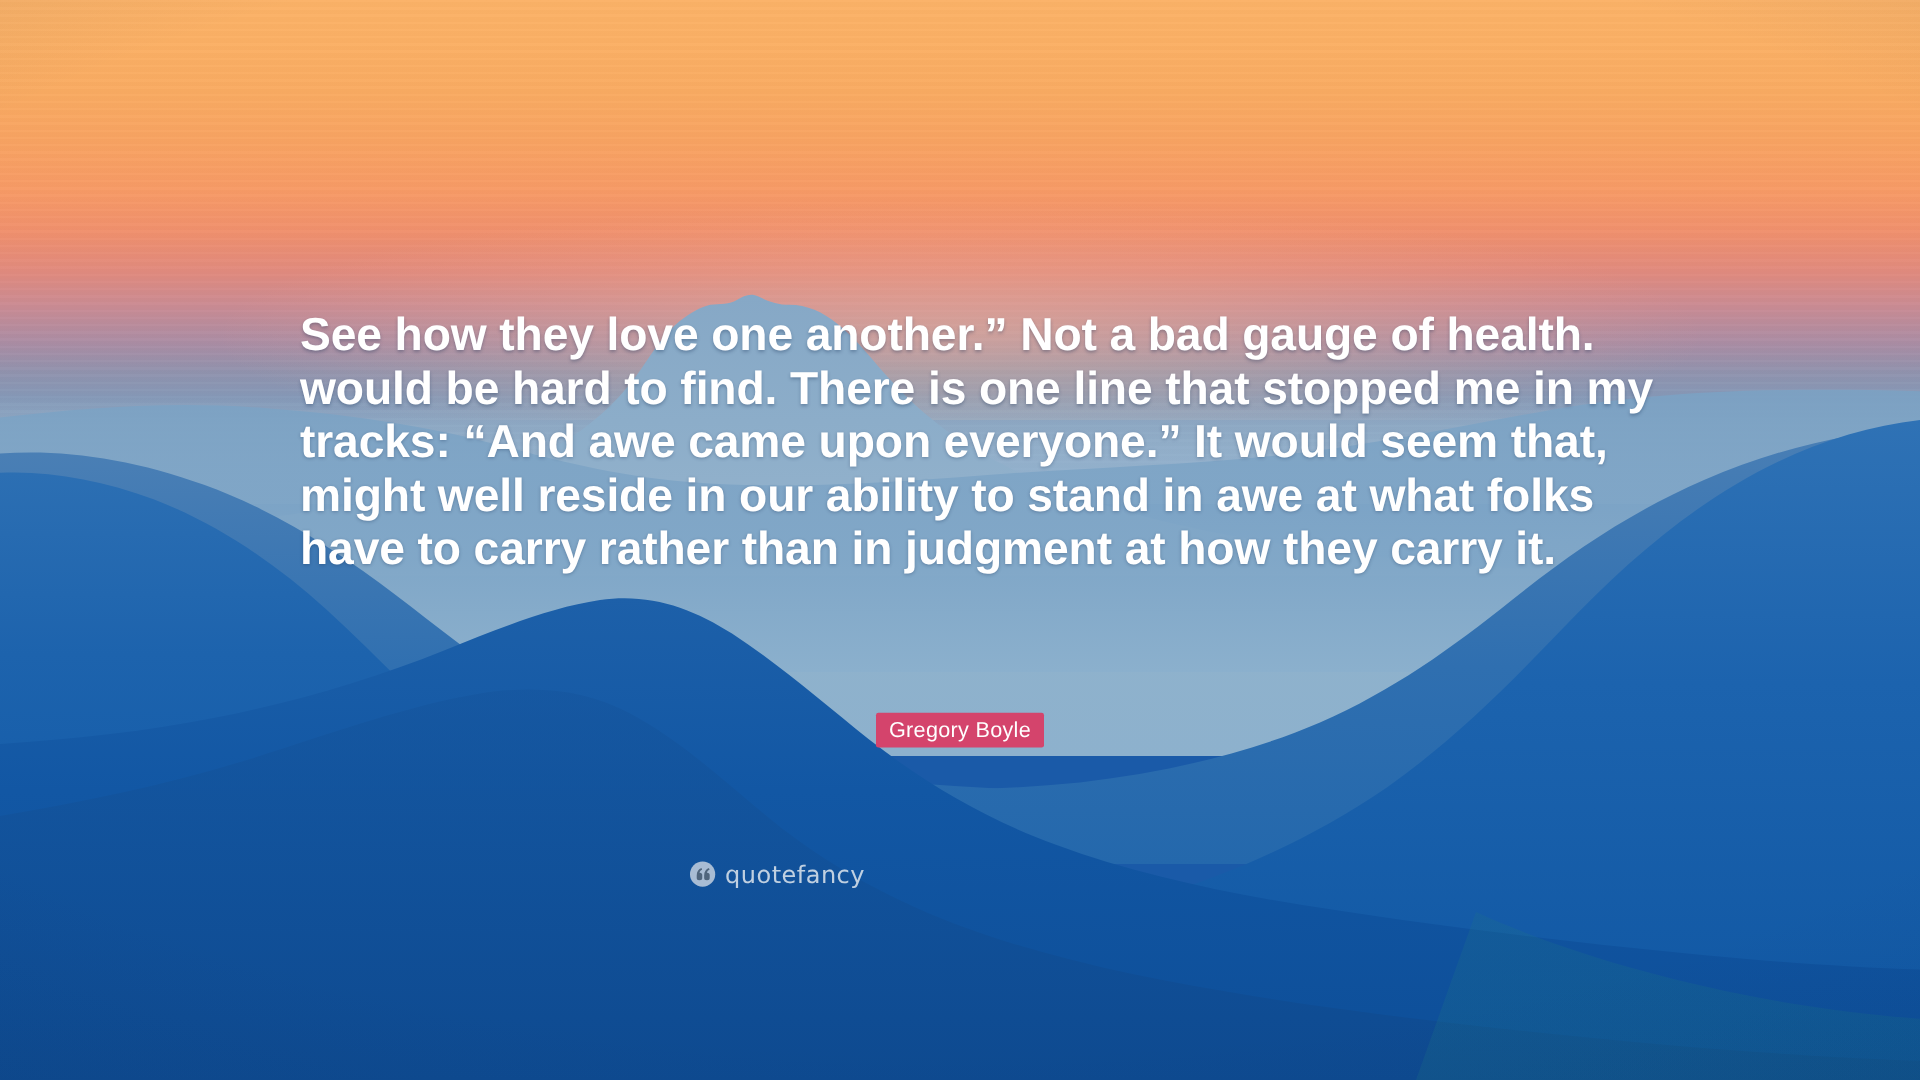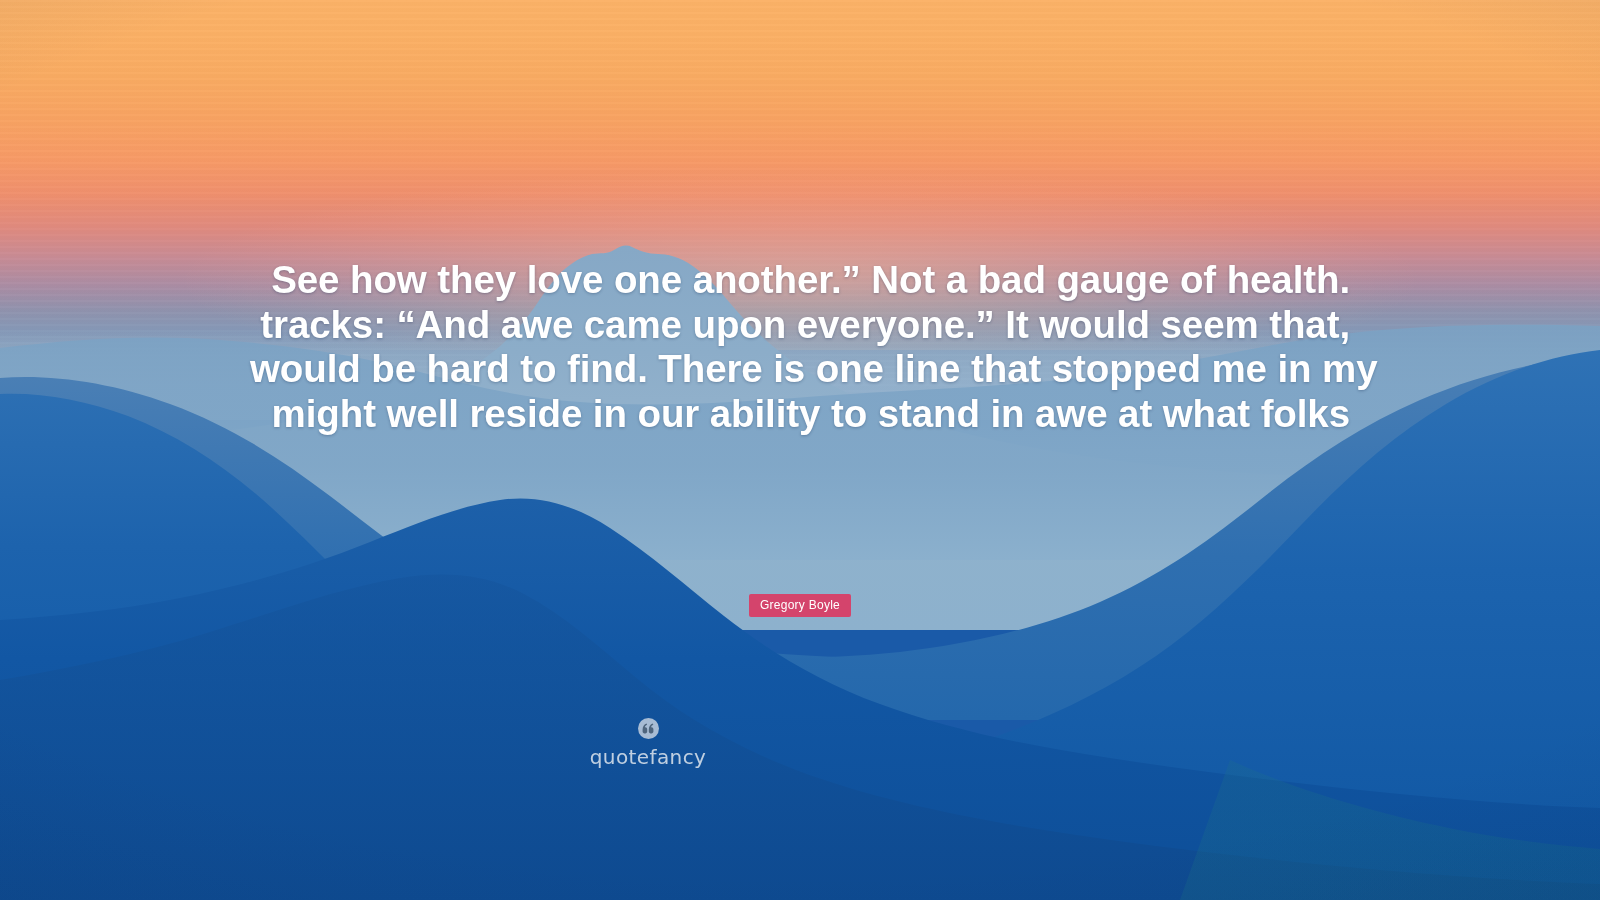--- a/index.html
+++ b/index.html
@@ -63,55 +63,54 @@
   .l-volcano { top:150px;  height:330px; }
   .l-far     { top:230px;  height:330px; }
   .l-mid     { top:300px;  height:420px; }
   .l-near    { top:330px;  height:570px; }
   .l-front   { top:470px;  height:430px; }
   .l-fore    { top:560px;  height:340px; }
 
   
   .quote-block {
     position:absolute; left:0; top:258px; width:1600px;
-    text-align:right; padding:0 250px;
+    text-align:left; padding:0 250px;
   }
   .quote-line {
     color:#ffffff;
     font-size:38.5px;
     line-height:44.5px;
     font-weight:700;
     letter-spacing:-0.1px;
     white-space:nowrap;
     text-shadow:0 1px 3px rgba(20,45,80,0.32);
   }
 
   
   .author-wrap {
     position:absolute; left:0; top:594px; width:1600px;
     display:flex; justify-content:center;
   }
   .author-badge {
     background:#d4446c;
     color:#ffffff;
-    font-size:12px;
+    font-size:18px;
     font-weight:400;
     letter-spacing:.25px;
     padding:5px 11px 6px 11px;
     border-radius:2px;
     line-height:1;
     white-space:nowrap;
   }
 
   
   .watermark {
     position:absolute; left:0; top:718px; width:1296px;
     display:flex; justify-content:center; align-items:center; gap:8px;
     opacity:.82;
-    flex-direction:column;
   }
   .wm-badge {
     width:21px; height:21px; border-radius:50%;
     background:rgba(226,230,234,0.88);
     display:flex; align-items:center; justify-content:center;
   }
   .wm-text {
     color:#e7ecf1; font-size:20px; letter-spacing:.4px;
     font-weight:400; line-height:1;
     font-family:"DejaVu Sans","Liberation Sans",sans-serif;
@@ -243,23 +242,24 @@
       L1600,340 Z"></path>
     <path fill="url(#gForeGreen)" d="
       M1180,340 L1230,200 C1300,232 1390,258 1480,274 C1520,281 1562,286 1600,289
       L1600,340 Z"></path>
   </svg>
 
   <div style="position:absolute;inset:0;background:radial-gradient(ellipse 120% 95% at 50% 45%, rgba(0,0,0,0) 55%, rgba(10,40,80,0.20) 100%);"></div>
 
   <div class="quote-block">
     <div class="quote-line">See how they love one another.” Not a bad gauge of health.</div>
+    <div class="quote-line">would be hard to find. There is one line that stopped me in my</div>
     <div class="quote-line">tracks: “And awe came upon everyone.” It would seem that,</div>
-    <div class="quote-line">would be hard to find. There is one line that stopped me in my</div>
     <div class="quote-line">might well reside in our ability to stand in awe at what folks</div>
+    <div class="quote-line">have to carry rather than in judgment at how they carry it.</div>
   </div>
 
   <div class="author-wrap">
     <div class="author-badge">Gregory Boyle</div>
   </div>
 
   <div class="watermark">
     <span class="wm-badge">
       <svg width="12" height="11" viewBox="0 0 12 11" aria-hidden="true">
         <path fill="#5d6a77" d="M0.6,6.6 C0.6,3.4 2.1,1.2 4.6,0.4 L5.1,1.8 C3.8,2.4 3.0,3.3 2.9,4.3

